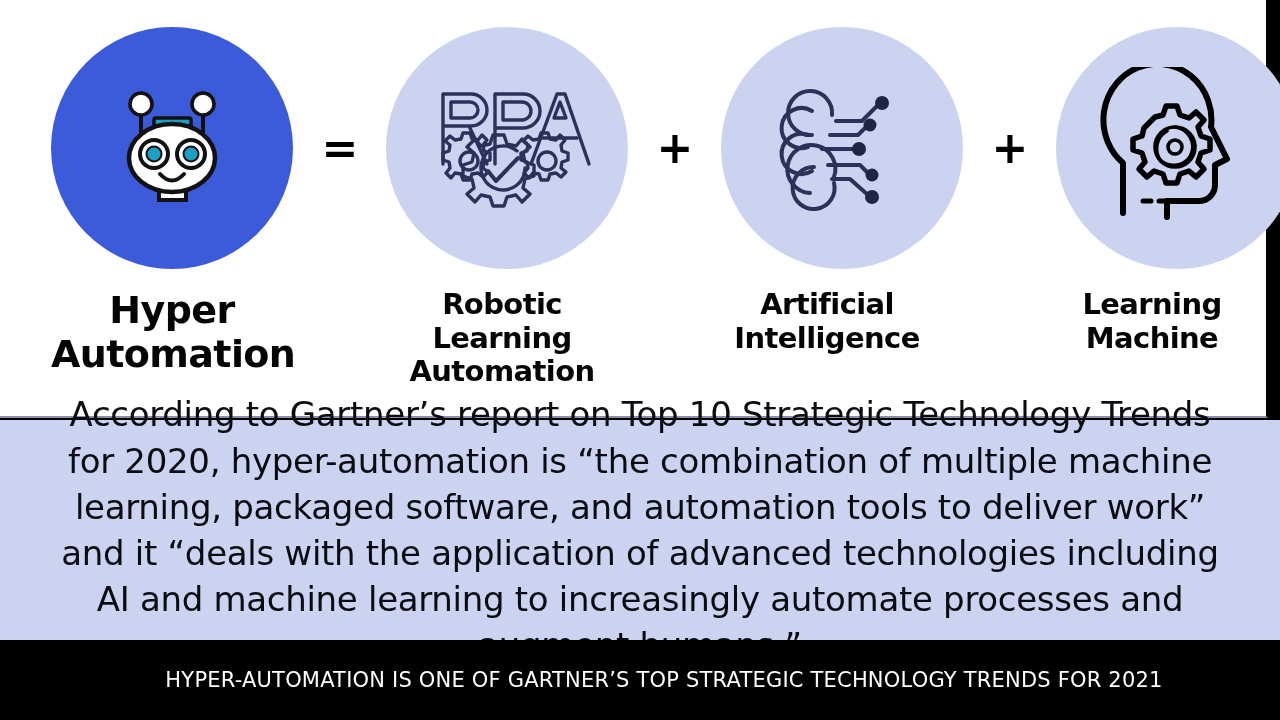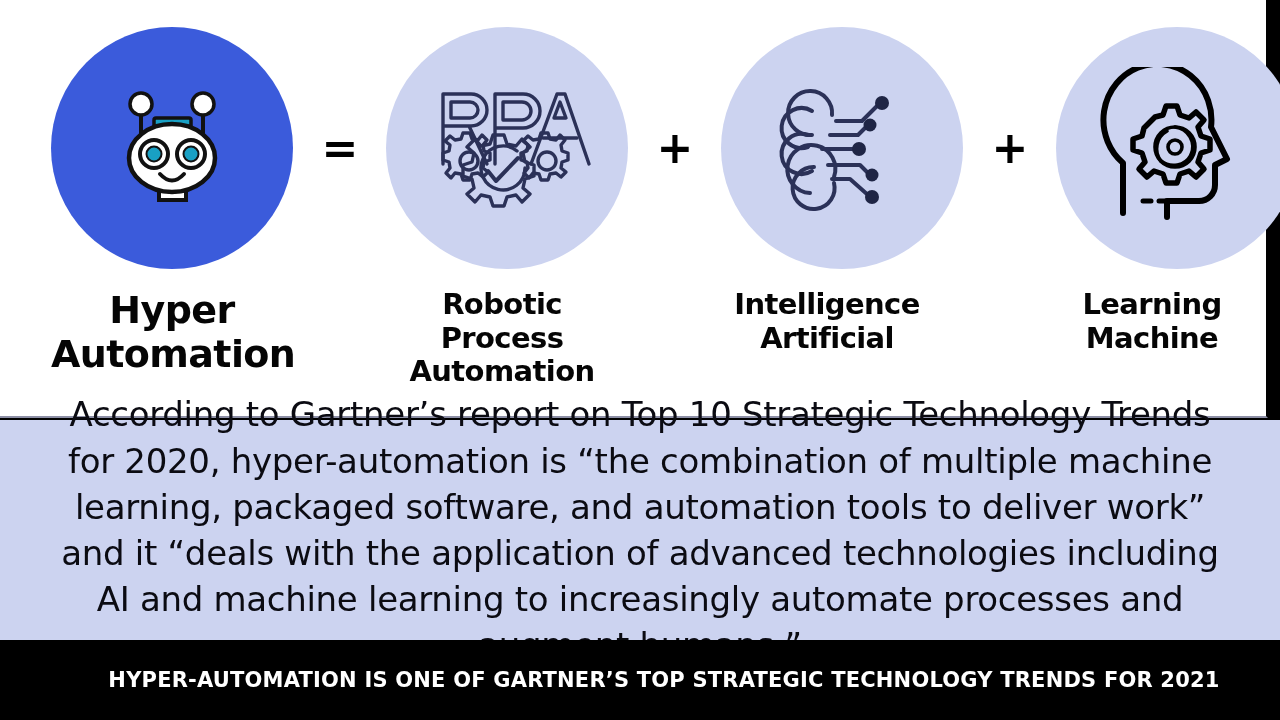--- a/index.html
+++ b/index.html
@@ -131,21 +131,21 @@
     width: 1280px;
     height: 80px;
     background: #000000;
     display: flex;
     align-items: center;
     justify-content: center;
   }
   .banner-text {
     font-family: "DejaVu Sans", sans-serif;
     font-size: 21px;
-    font-weight: 700;
+    font-weight: 400;
     color: #ffffff;
     letter-spacing: 0.2px;
     text-align: center;
     white-space: nowrap;
     margin-left: 48px;
   }
 
   svg { display: block; }
 </style>
 </head>
@@ -273,27 +273,27 @@
 
     </div>
 
     <div class="labels-row">
       <div class="label label-hyper">
         <div>Hyper</div>
         <div>Automation</div>
       </div>
       <div class="label-gap"></div>
       <div class="label label-sub">
-        <div>Robotic Process</div>
+        <div>Robotic Learning</div>
         <div>Automation</div>
       </div>
       <div class="label-gap"></div>
       <div class="label label-sub">
+        <div>Artificial</div>
         <div>Intelligence</div>
-        <div>Artificial</div>
       </div>
       <div class="label-gap"></div>
       <div class="label label-sub">
         <div>Learning</div>
         <div>Machine</div>
       </div>
     </div>
 
   </div>
 

